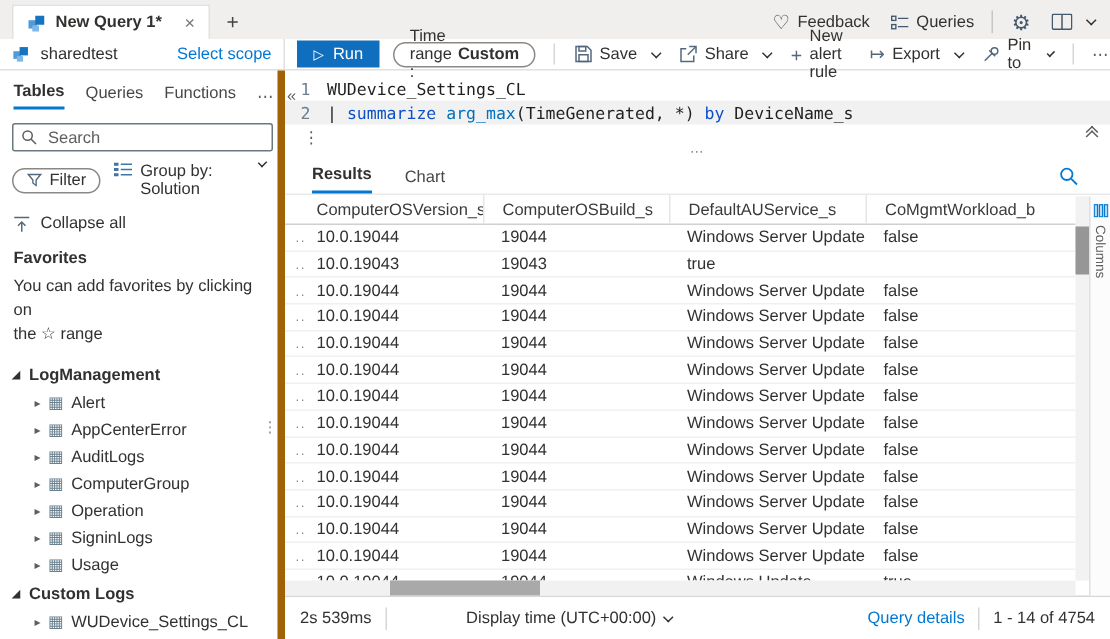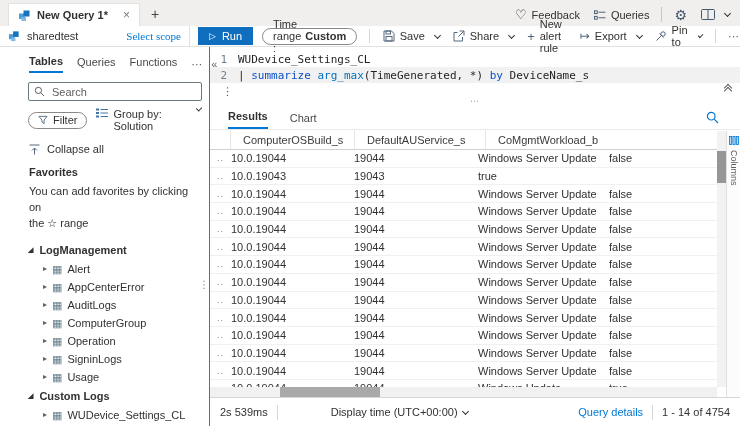--- a/index.html
+++ b/index.html
@@ -23,36 +23,36 @@
   .top-right { margin-left:auto; display:flex; align-items:center; gap:7px; padding:0 10px 4px 0; }
   .top-link { display:flex; align-items:center; gap:5px; margin-left:7px; }
   .top-divider { width:1px; height:15px; background:#c8c6c4; margin:0 5px; }
   .heart { font-size:13px; color:#323130; line-height:10px; }
   .gear { font-size:14px; color:#44596e; line-height:12px; }
 
   
   .cmd-bar { height:21px; display:flex; align-items:center; border-bottom:1px solid #e0e0e0; }
   .scope-section { width:190px; flex:none; height:100%; display:flex; align-items:center; gap:7px;
                    padding:0 8px; border-right:1px solid #e0e0e0; }
-  .select-scope { margin-left:auto; color:#0078d4;font-family:Liberation Serif, serif; }
+  .select-scope { margin-left:auto; color:#0078d4; }
   .run-btn { margin-left:8px; background:#106ebe; color:#fff; height:18px; padding:0 11px;
              display:flex; align-items:center; gap:6px; }
   .run-play { font-size:9px; }
   .time-pill { margin-left:9px; border:1px solid #8a8886; border-radius:10px; height:17px;
                padding:0 10px; display:flex; align-items:center; gap:4px; }
   .time-pill b { font-weight:bold; }
   .cmd-item { display:flex; align-items:center; gap:5px; margin-left:13px; }
   .cmd-divider { width:1px; height:14px; background:#d6d6d6; margin-left:12px; }
   .export-glyph { font-size:12px; color:#54687d; line-height:10px; }
   .plus-glyph { font-size:13px; color:#54687d; line-height:11px; }
   .more-h { color:#605e5c; letter-spacing:1px; }
 
   
   .main { display:flex; height:379px; }
-  .sidebar { width:190px; flex:none; border-right:1px solid #a16207; position:relative; padding-top:6px;margin-left:20px; }
+  .sidebar { width:190px; flex:none; border-right:5px solid #a16207; position:relative; padding-top:6px; }
   .side-tabs { display:flex; align-items:center; gap:14px; padding:0 9px; height:22px; }
   .side-tab { color:#494847; padding-bottom:4px; }
   .side-tab.active { font-weight:bold; color:#323130; border-bottom:2px solid #0078d4; }
   .side-tabs-right { margin-left:auto; display:flex; gap:9px; color:#605e5c; }
   .search-row { display:flex; align-items:center; gap:20px; margin:7px 6px 0 8px; }
   .search-box { flex:1; border:1px solid #69797e; border-radius:2px; height:19px;
                 display:flex; align-items:center; gap:5px; padding:0 5px; background:#fff; }
   .search-box input { border:none; outline:none; flex:1; font-family:inherit; font-size:11px;
                       color:#323130; background:transparent; min-width:0; }
   .search-box input::placeholder { color:#605e5c; }
@@ -424,20 +424,24 @@
             <g stroke="#0078d4" fill="none" stroke-width="1.2">
               <circle cx="5.2" cy="5.2" r="3.8"></circle>
               <line x1="8.2" y1="8.2" x2="12" y2="12"></line>
             </g>
           </svg>
       </span>
 
       <div class="grid">
         <div class="grid-header">
           <span class="hcell nb w-chev"></span>
+          <span class="hcell nb w1">
+            <span>ComputerOSVersion_s</span>
+
+          </span>
           <span class="hcell w2">
               <span>ComputerOSBuild_s</span>
             </span>
           <span class="hcell w3">
               <span>DefaultAUService_s</span>
             </span>
           <span class="hcell w4">
               <span>CoMgmtWorkload_b</span>
             </span>
         </div>

